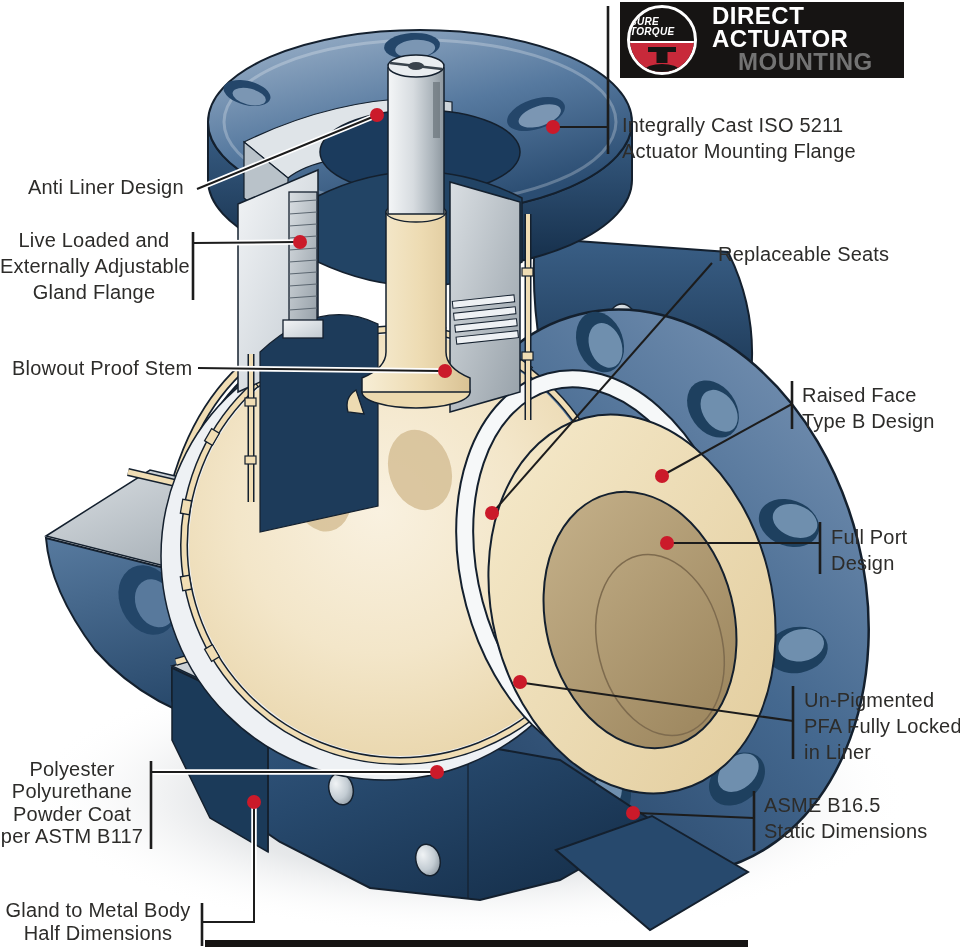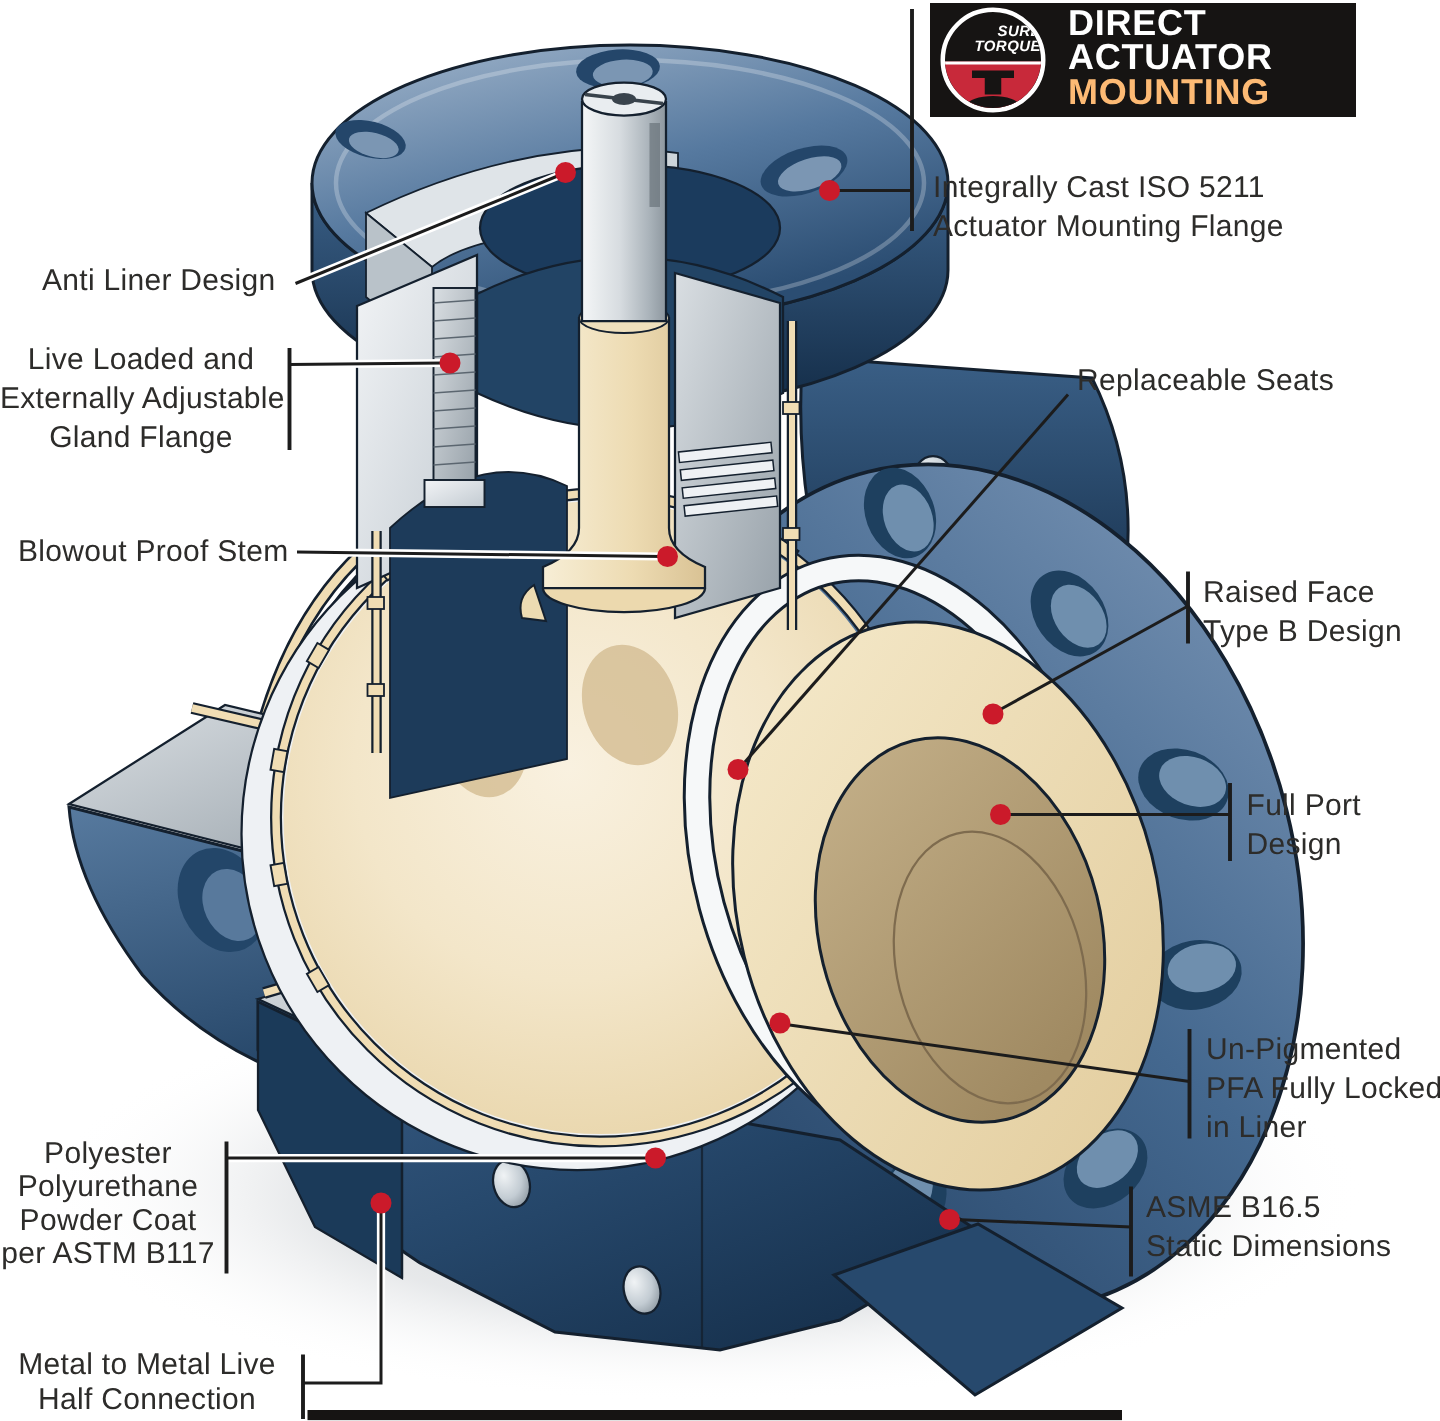--- a/index.html
+++ b/index.html
@@ -4,31 +4,31 @@
 <style>
   html,body{margin:0;padding:0;background:#ffffff;}
   #stage{position:relative;width:960px;height:947px;background:#ffffff;overflow:hidden;
          font-family:"Liberation Sans", sans-serif;}
   #art{position:absolute;left:0;top:0;}
   .lbl{position:absolute;font-size:20px;line-height:1.3;color:#2d2c2a;letter-spacing:.2px;white-space:nowrap;}
   .lbl.r{text-align:center;}
   .logo{position:absolute;left:620px;top:2px;width:284px;height:76px;background:#161413;}
   .emblem{position:absolute;left:7px;top:3px;width:70px;height:70px;border-radius:50%;
           border:3px solid #ffffff;background:#161413;overflow:hidden;box-sizing:border-box;}
-  .emblem-txt{position:relative;text-align:right;color:#ffffff;font-size:10px;font-weight:bold;
+  .emblem-txt{position:relative;text-align:left;color:#ffffff;font-size:10px;font-weight:bold;
               font-style:italic;line-height:10px;margin-top:9px;letter-spacing:.3px;z-index:2;}
   .emblem-red{position:absolute;left:0;right:0;bottom:0;height:29px;background:#c8293a;border-top:2px solid #ffffff;}
   .tee-bar{position:absolute;left:50%;bottom:20px;transform:translateX(-50%);width:28px;height:5px;background:#161413;}
   .tee-stem{position:absolute;left:50%;bottom:9px;transform:translateX(-50%);width:11px;height:12px;background:#161413;}
   .tee-arc{position:absolute;left:50%;bottom:-4px;transform:translateX(-50%);width:34px;height:12px;background:#161413;
            border-radius:50% 50% 0 0;}
   .logo-text{position:absolute;left:92px;top:3px;font-weight:900;line-height:.95;letter-spacing:.5px;}
   .logo-text .l1{font-size:24px;color:#ffffff;}
   .logo-text .l2{font-size:24px;color:#ffffff;}
-  .logo-text .l3{font-size:24px;color:#fdba74;}
+  .logo-text .l3{font-size:24px;color:#737373;margin-left:26px;}
   .bottom-bar{position:absolute;left:205px;top:940px;width:543px;height:7px;background:#161413;}
 </style>
 </head>
 <body>
 
 <div id="stage">
 
   <svg id="art" width="960" height="947" viewBox="0 0 960 947">
     <defs>
       <radialGradient id="gShadow" cx="50%" cy="50%" r="50%">
@@ -391,18 +391,18 @@
   </div>
 
   <div class="lbl r" style="left:0;top:758px;width:144px;line-height:1.12">
     <div>Polyester</div>
     <div>Polyurethane</div>
     <div>Powder Coat</div>
     <div>per ASTM B117</div>
   </div>
 
   <div class="lbl r" style="left:0;top:899px;width:196px;line-height:1.15">
-    <div>Metal to Metal Live</div>
-    <div>Half Connection</div>
+    <div>Gland to Metal Body</div>
+    <div>Half Dimensions</div>
   </div>
 
   <div class="bottom-bar"></div>
 </div>
 
 </body></html>

